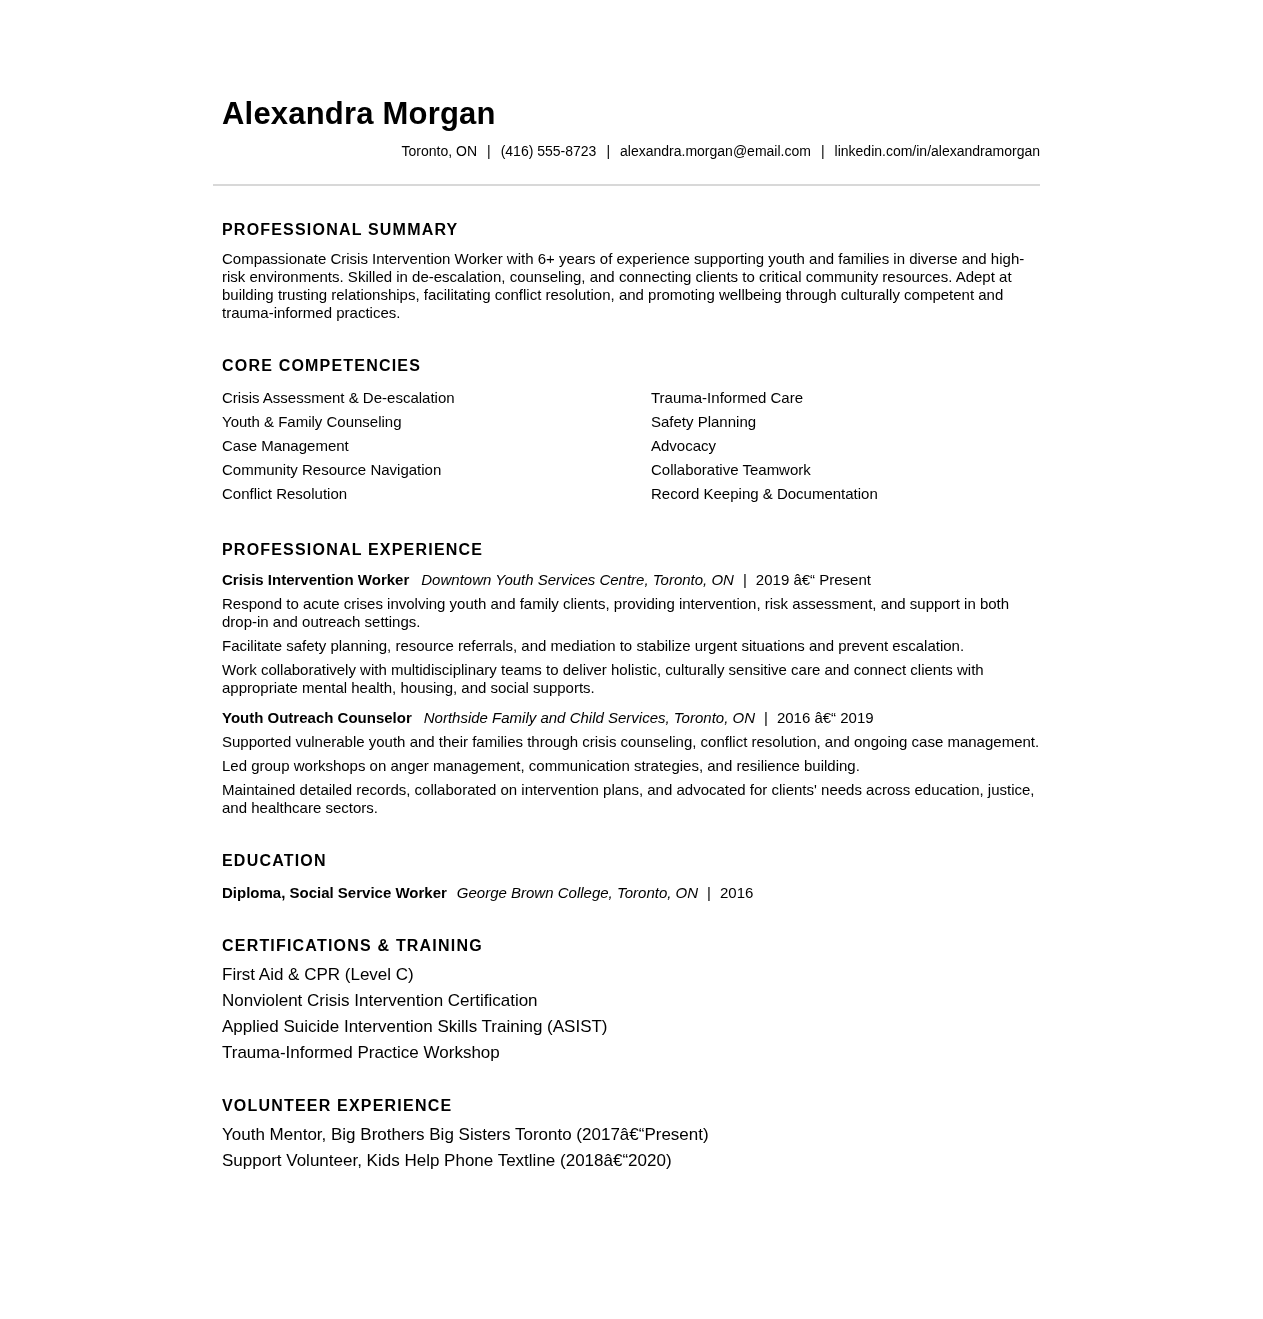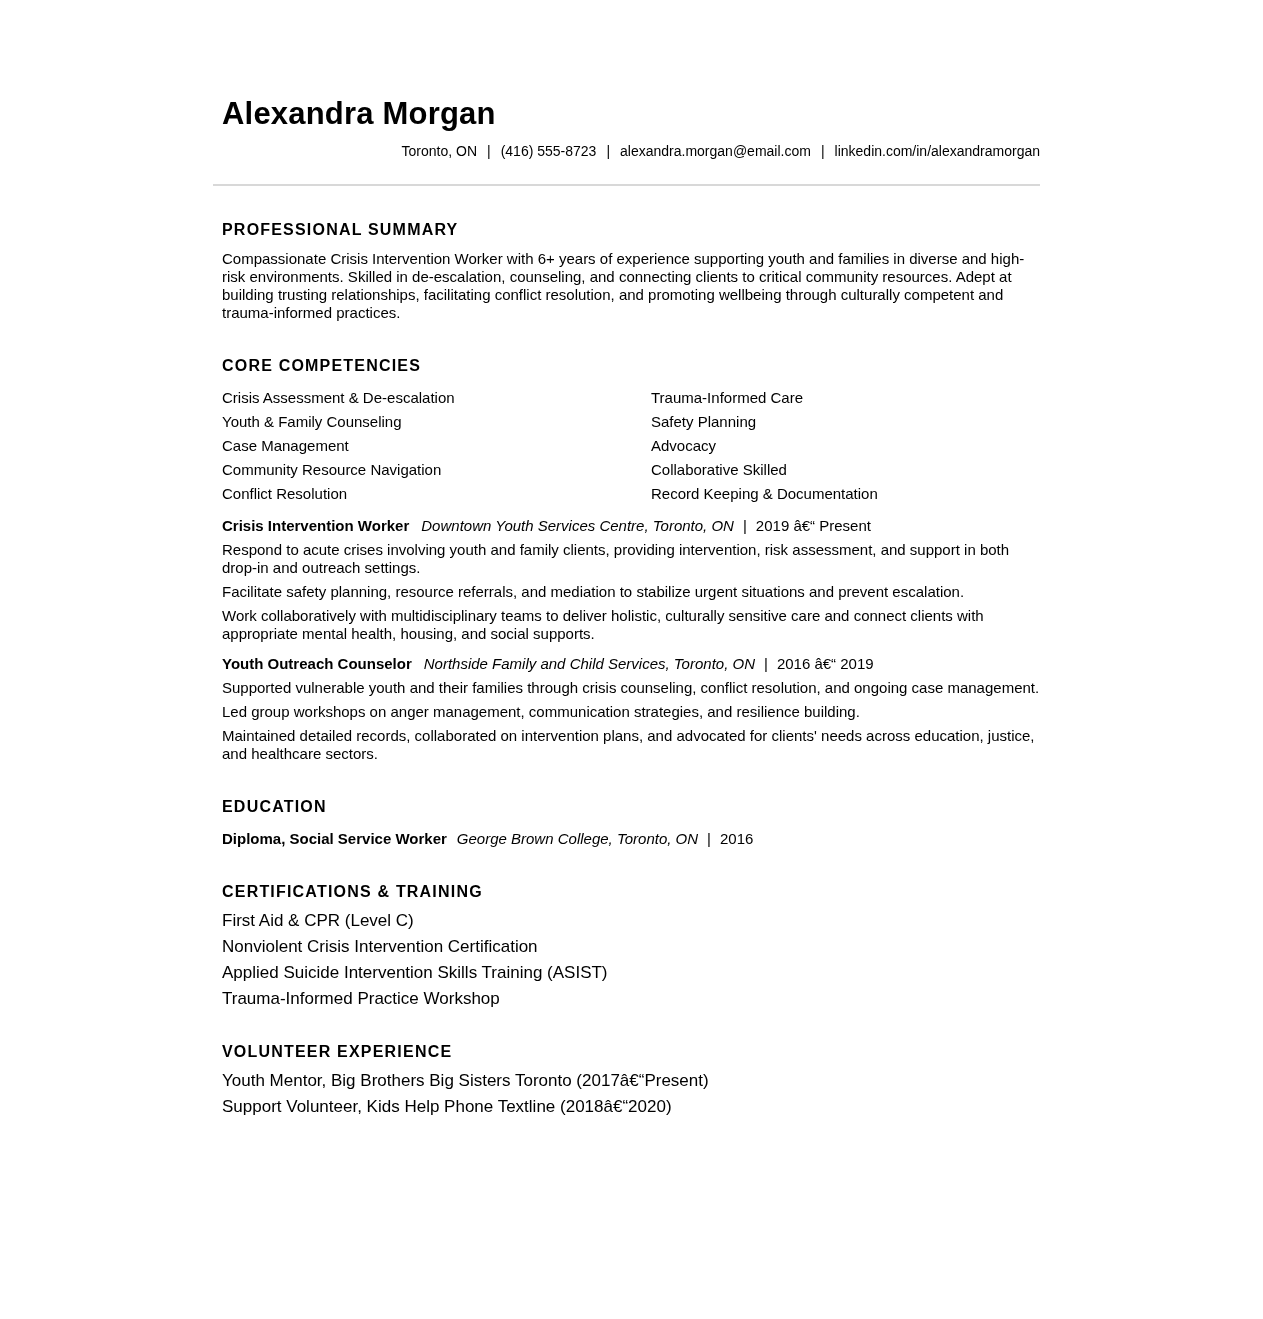--- a/index.html
+++ b/index.html
@@ -124,27 +124,28 @@
           <div class="comp-item">Crisis Assessment &amp; De-escalation</div>
           <div class="comp-item">Youth &amp; Family Counseling</div>
           <div class="comp-item">Case Management</div>
           <div class="comp-item">Community Resource Navigation</div>
           <div class="comp-item">Conflict Resolution</div>
         </div>
         <div class="comp-col">
           <div class="comp-item">Trauma-Informed Care</div>
           <div class="comp-item">Safety Planning</div>
           <div class="comp-item">Advocacy</div>
-          <div class="comp-item">Collaborative Skilled</div>
+          <div class="comp-item">Collaborative Teamwork</div>
           <div class="comp-item">Record Keeping &amp; Documentation</div>
         </div>
       </div>
     </section>
 
     <section>
+      <h2 class="section-heading">PROFESSIONAL EXPERIENCE</h2>
 
       <div class="job">
         <div class="job-head">
           <span class="job-title">Crisis Intervention Worker</span><span class="job-company">Downtown Youth Services Centre, Toronto, ON</span><span class="pipe-sep2">|</span><span class="job-dates">2019 â€“ Present</span>
         </div>
         <p class="job-para">Respond to acute crises involving youth and family clients, providing intervention, risk assessment, and support in both drop-in and outreach settings.</p>
         <p class="job-para">Facilitate safety planning, resource referrals, and mediation to stabilize urgent situations and prevent escalation.</p>
         <p class="job-para">Work collaboratively with multidisciplinary teams to deliver holistic, culturally sensitive care and connect clients with appropriate mental health, housing, and social supports.</p>
       </div>
 

